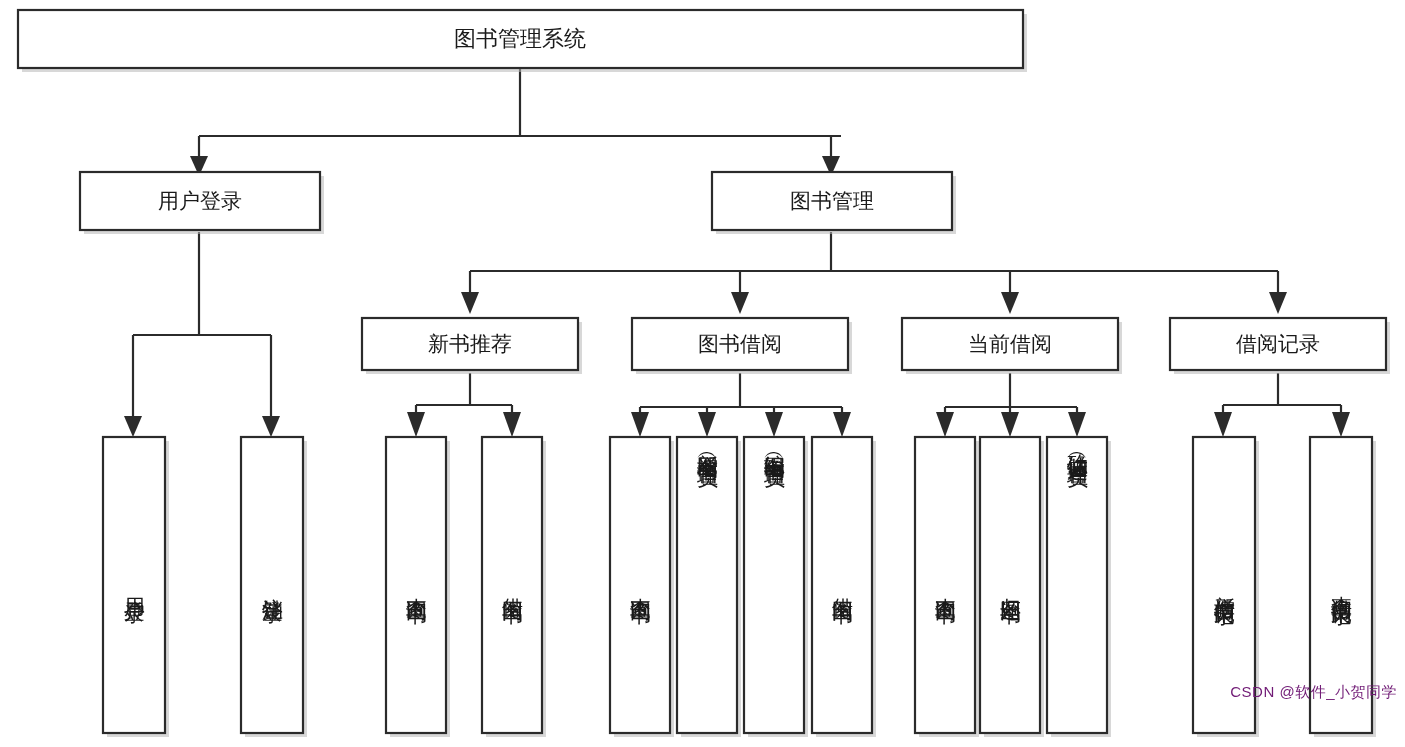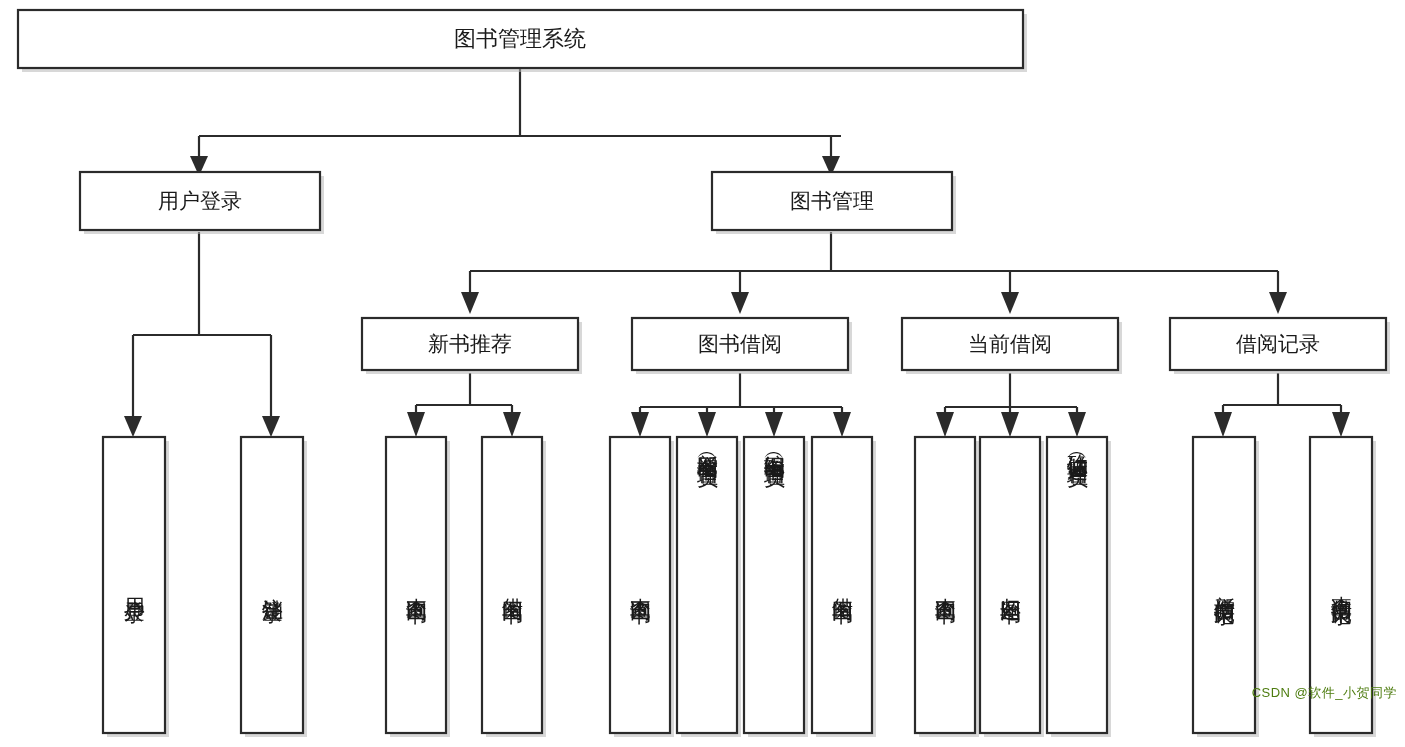--- a/index.html
+++ b/index.html
@@ -76,22 +76,22 @@
     letter-spacing: 2px;
     color: #1a1a1a;
     text-align: center;
     white-space: nowrap;
   }
   #watermark {
     position: absolute;
     right: 8px;
     bottom: 6px;
     font-family: "Liberation Sans", "DejaVu Sans", sans-serif;
-    font-size: 13px;
-    color: #4d7c0f;
+    font-size: 15px;
+    color: #701a75;
     letter-spacing: 0.5px;
     white-space: nowrap;
   }
 </style>
 </head>
 <body>
 
 <div id="diagram-root">
 
   <svg class="diagram-canvas" viewBox="0 0 1405 747" xmlns="http://www.w3.org/2000/svg">

